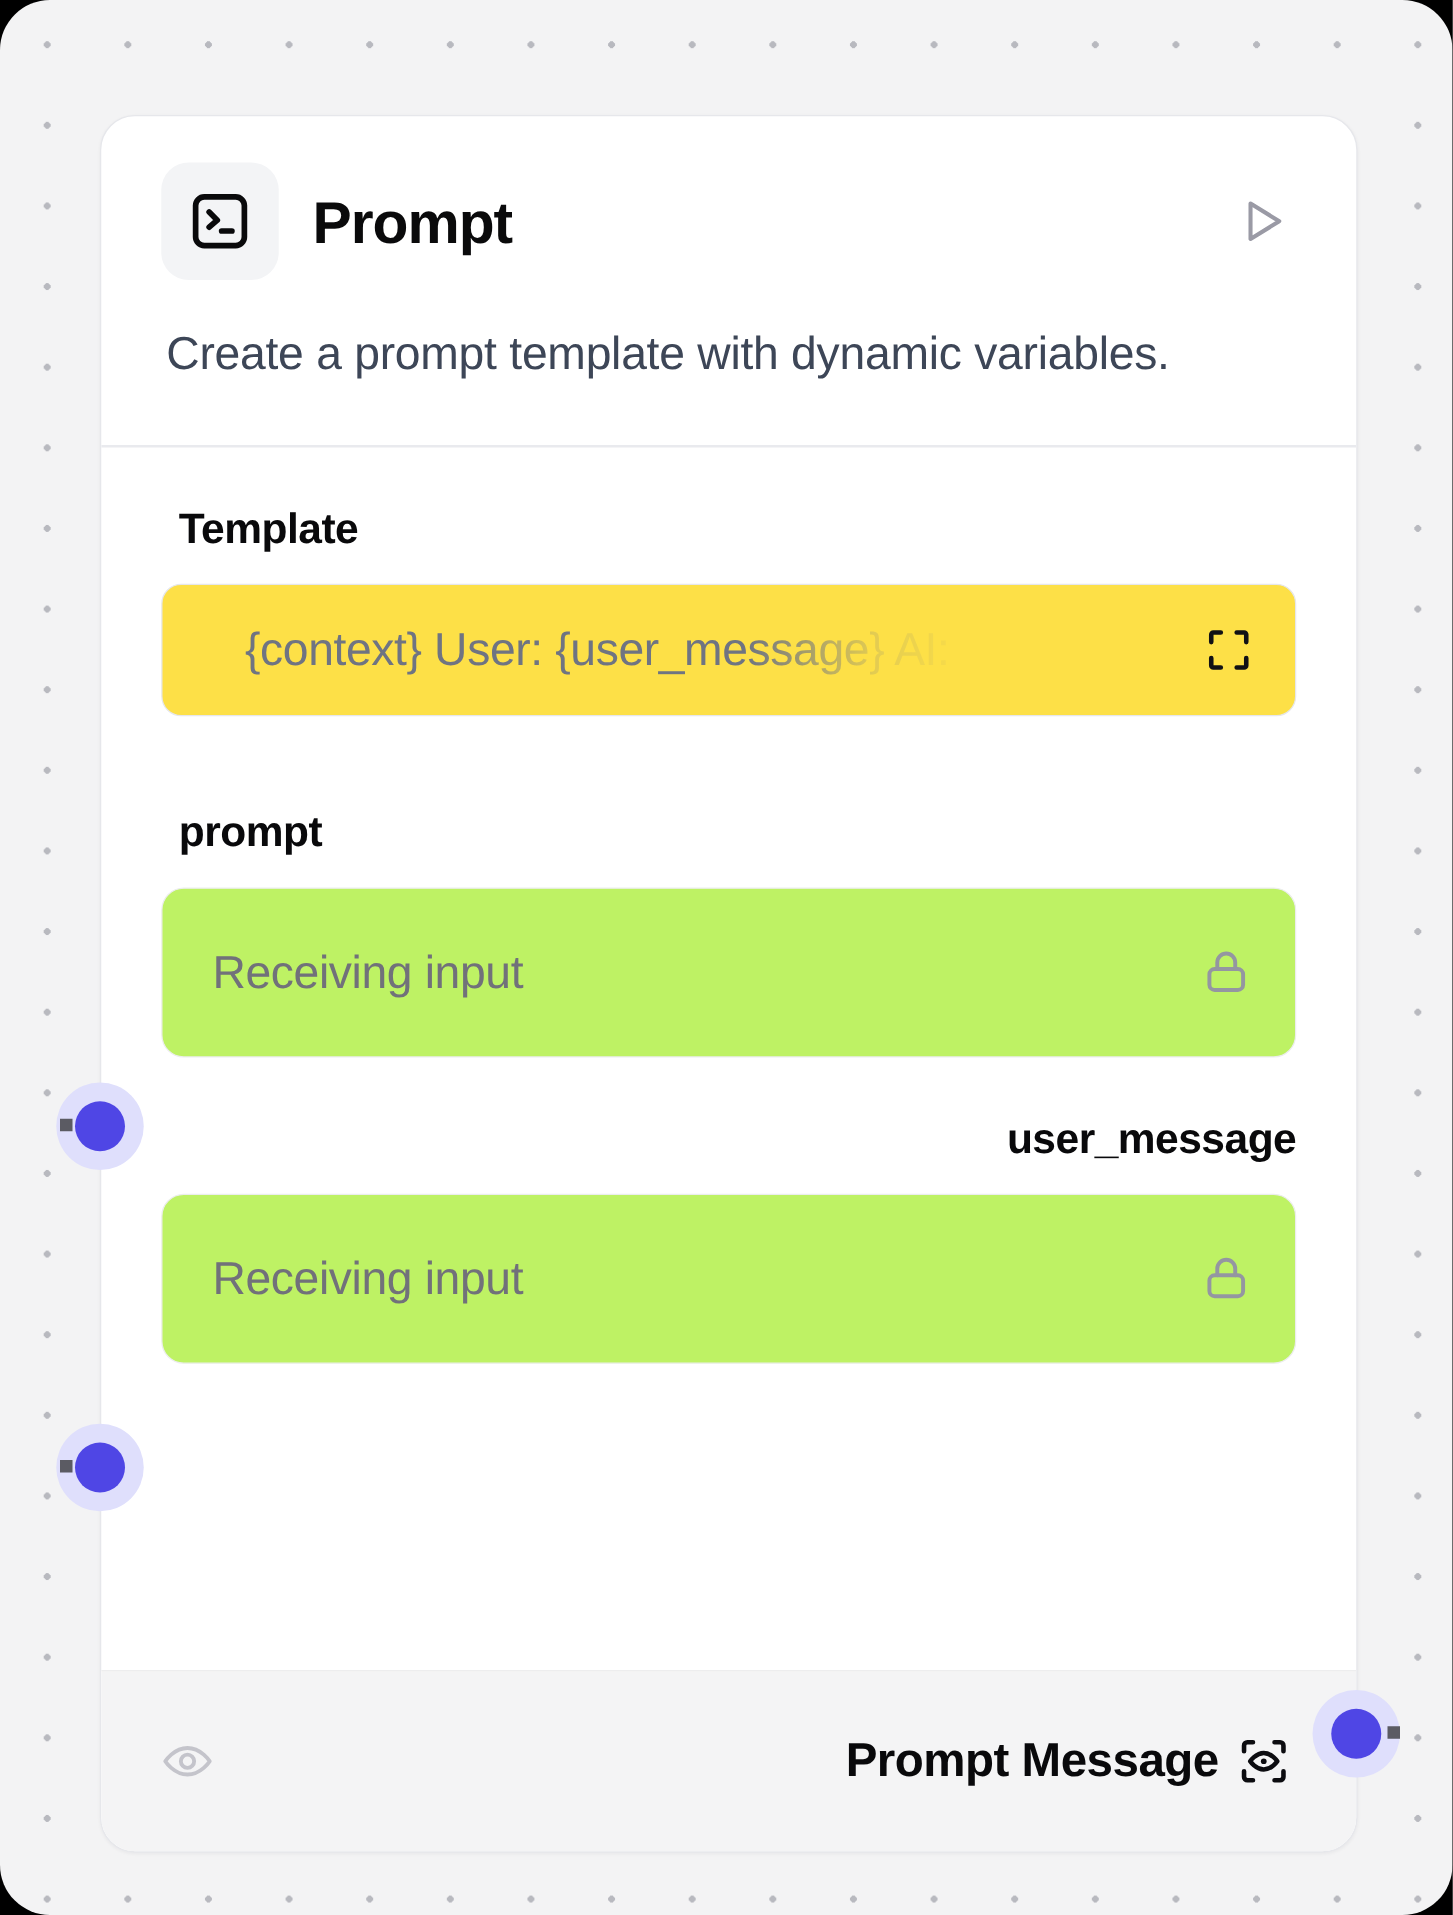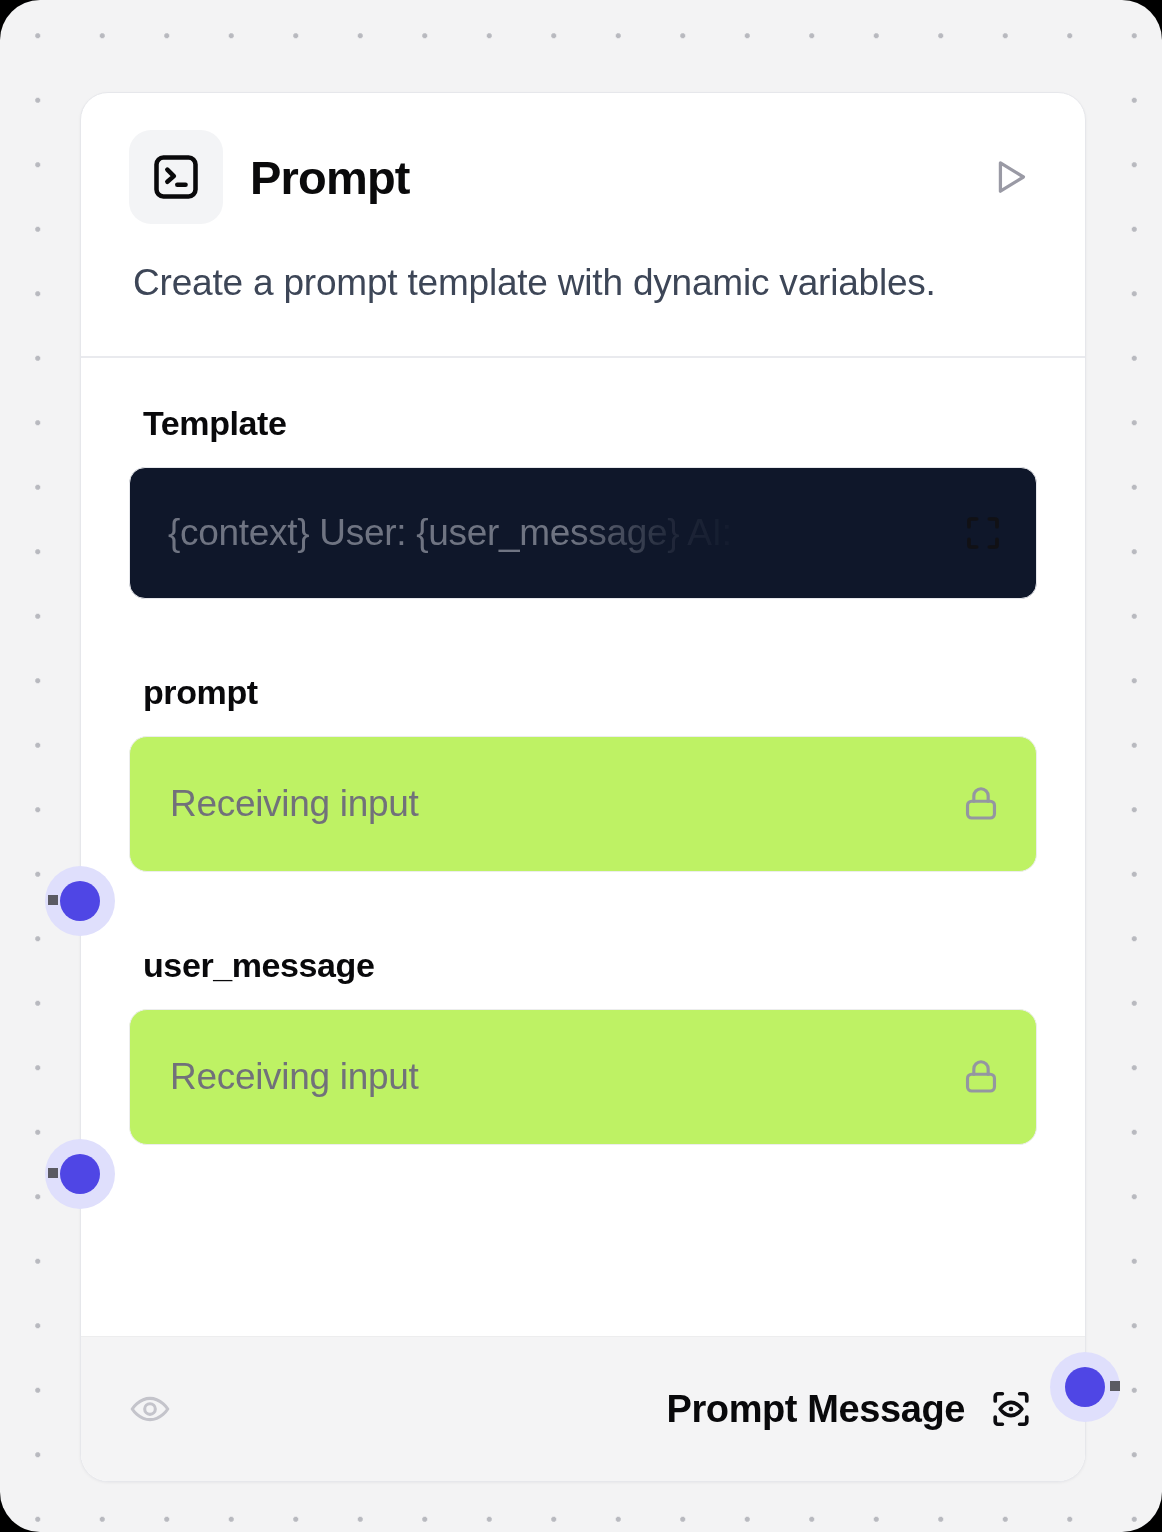--- a/index.html
+++ b/index.html
@@ -110,29 +110,30 @@
     font-weight: 700;
     color: #09090b;
     letter-spacing: -0.4px;
     padding-left: 14px;
     margin-bottom: 24px;
   }
 
   
   .tmpl-input {
     position: relative;
-    height: 132px;
+    height: 106px;
     border: 1.5px solid #e6e7eb;
     border-radius: 16px;
-    background: #0f172a;
+    background: #fde047;
     box-sizing: border-box;
     display: flex;
     align-items: center;
     overflow: hidden;
     cursor: text;
+    padding-left: 28px;
   }
   .tmpl-text {
     font-size: 37px;
     color: #6f7482;
     letter-spacing: -0.3px;
     white-space: nowrap;
     padding-left: 38px;
     -webkit-mask-image: linear-gradient(to right, #000 0%, #000 73%, rgba(0,0,0,0.18) 90%, rgba(0,0,0,0.05) 100%);
     mask-image: linear-gradient(to right, #000 0%, #000 73%, rgba(0,0,0,0.18) 90%, rgba(0,0,0,0.05) 100%);
   }
@@ -191,21 +192,21 @@
     height: 50px;
     display: flex;
     align-items: center;
     justify-content: center;
     cursor: pointer;
   }
   .footer-spacer { flex: 1 1 auto; }
   .footer-out {
     display: flex;
     align-items: center;
-    gap: 22px;
+    gap: 12px;
   }
   .footer-out-label {
     font-size: 38px;
     font-weight: 700;
     color: #09090b;
     letter-spacing: -0.4px;
     white-space: nowrap;
   }
   .footer-scan {
     width: 48px;
@@ -301,21 +302,21 @@
           <div class="locked-text">Receiving input</div>
           <div class="lock-icon">
             <svg width="42" height="42" viewBox="0 0 24 24" fill="none" stroke="#9496a1" stroke-width="1.8" stroke-linecap="round" stroke-linejoin="round">
               <rect x="4.3" y="10.4" width="15.4" height="9.6" rx="2.4"></rect>
               <path d="M7.9 10.4 V7.4 a4.1 4.1 0 0 1 8.2 0 V10.4"></path>
             </svg>
           </div>
         </div>
       </div>
 
-      <div class="field" style="margin-top:74px;">
+      <div class="field" style="margin-top:46px;text-align:right;">
         <div class="field-label">user_message</div>
 
         <div class="locked-input">
           <div class="locked-text">Receiving input</div>
           <div class="lock-icon">
             <svg width="42" height="42" viewBox="0 0 24 24" fill="none" stroke="#9496a1" stroke-width="1.8" stroke-linecap="round" stroke-linejoin="round">
               <rect x="4.3" y="10.4" width="15.4" height="9.6" rx="2.4"></rect>
               <path d="M7.9 10.4 V7.4 a4.1 4.1 0 0 1 8.2 0 V10.4"></path>
             </svg>
           </div>

